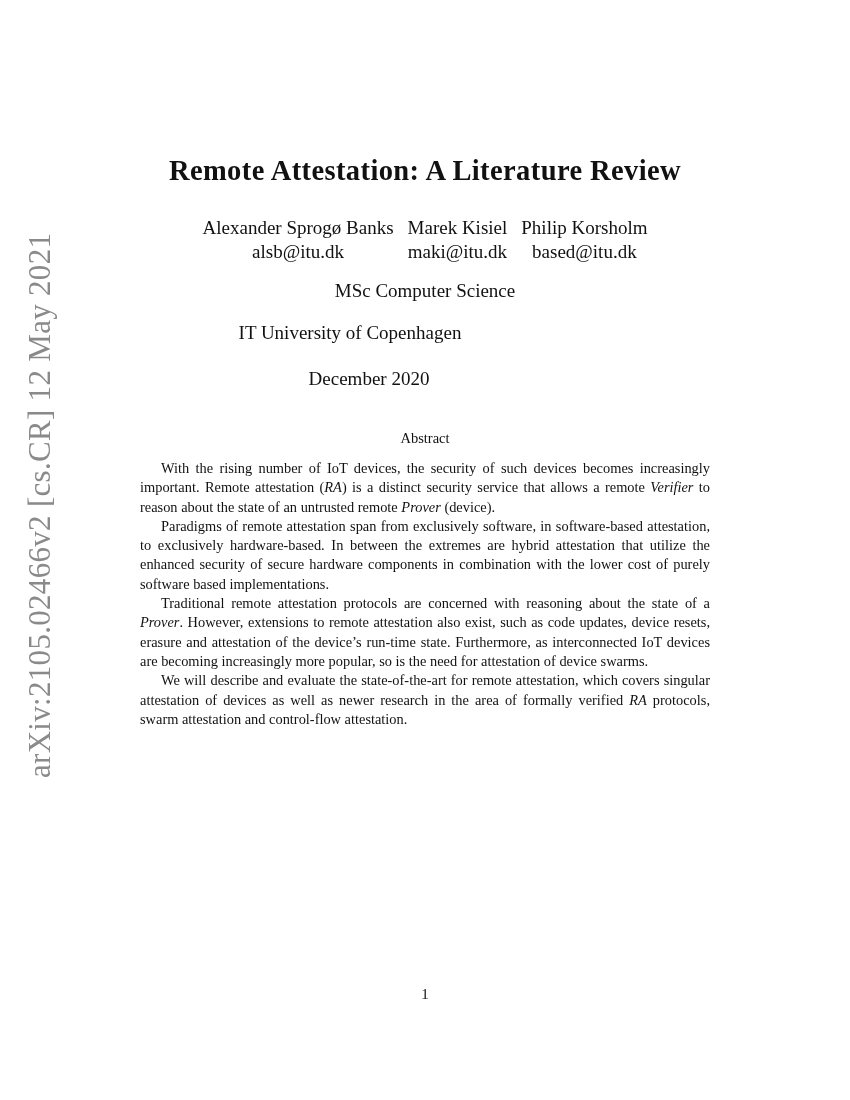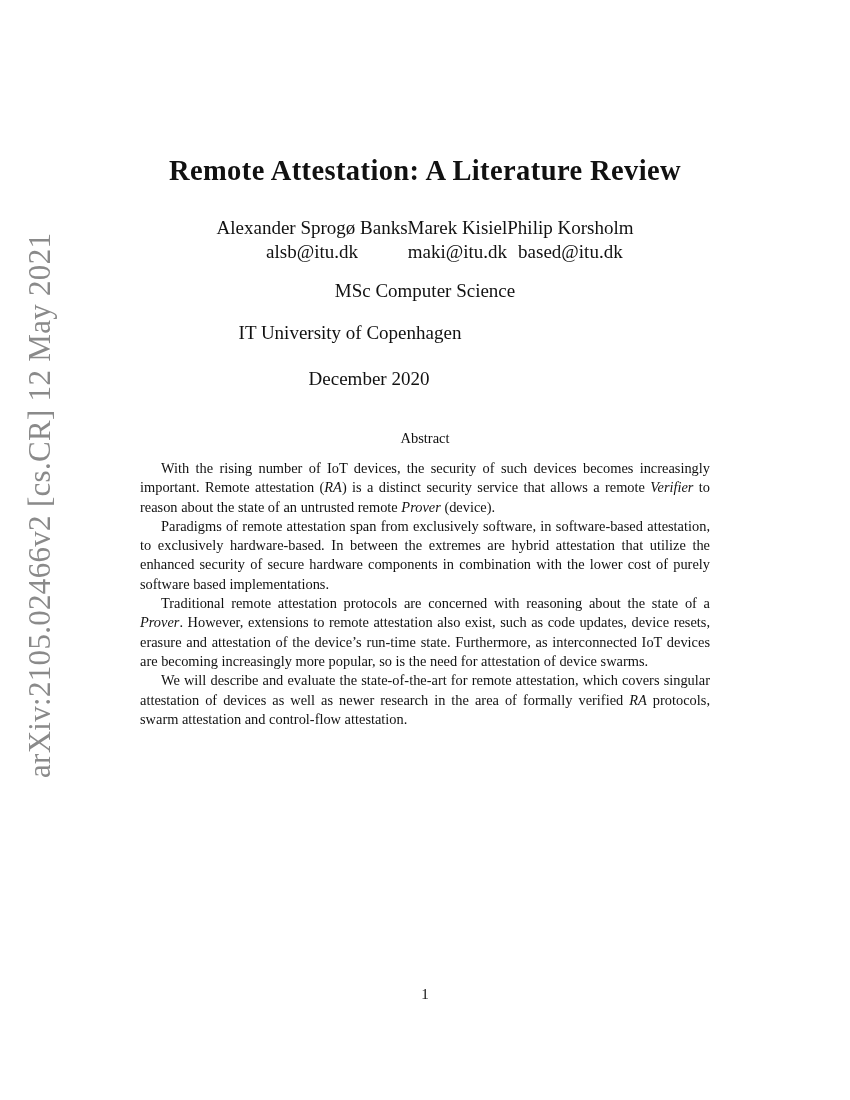--- a/index.html
+++ b/index.html
@@ -5,21 +5,21 @@
   html, body { margin: 0; padding: 0; background: #ffffff; }
   body { width: 850px; height: 1100px; position: relative; overflow: hidden;
          font-family: "Liberation Serif", "DejaVu Serif", serif; color: #111; }
   .arxiv-stamp { position: absolute; left: 22px; top: 778px; width: 500px; height: 36px;
                  transform: rotate(-90deg); transform-origin: 0 0;
                  font-size: 31px; color: #8a8a8a; white-space: nowrap; letter-spacing: 0.3px;
                  line-height: 36px; }
   .title { position: absolute; top: 155px; left: 0; width: 850px; text-align: center;
            font-size: 28.5px; font-weight: bold; letter-spacing: 0.4px; }
   .authors { position: absolute; top: 216px; left: 0; width: 850px; display: flex;
-             justify-content: center; }
+             justify-content: center; gap: 14px; }
   .author { display: flex; flex-direction: column; align-items: center; font-size: 19px; line-height: 24px; }
   .affil1 { position: absolute; top: 280px; left: 0; width: 850px; text-align: center; font-size: 19px; }
   .affil2 { position: absolute; top: 322px; left: 0; width: 700px; text-align: center; font-size: 19px; }
   .date { position: absolute; top: 368px; left: 0; width: 738px; text-align: center; font-size: 19px; }
   .abstract-heading { position: absolute; top: 430px; left: 0; width: 850px; text-align: center;
                       font-size: 14.5px; font-weight: normal; }
   .abstract { position: absolute; top: 459px; left: 140px; width: 570px; font-size: 14.4px;
               line-height: 19.3px; text-align: justify; }
   .abstract p { margin: 0; text-indent: 21px; }
   .page-number { position: absolute; top: 986px; left: 0; width: 850px; text-align: center; font-size: 15px; }

